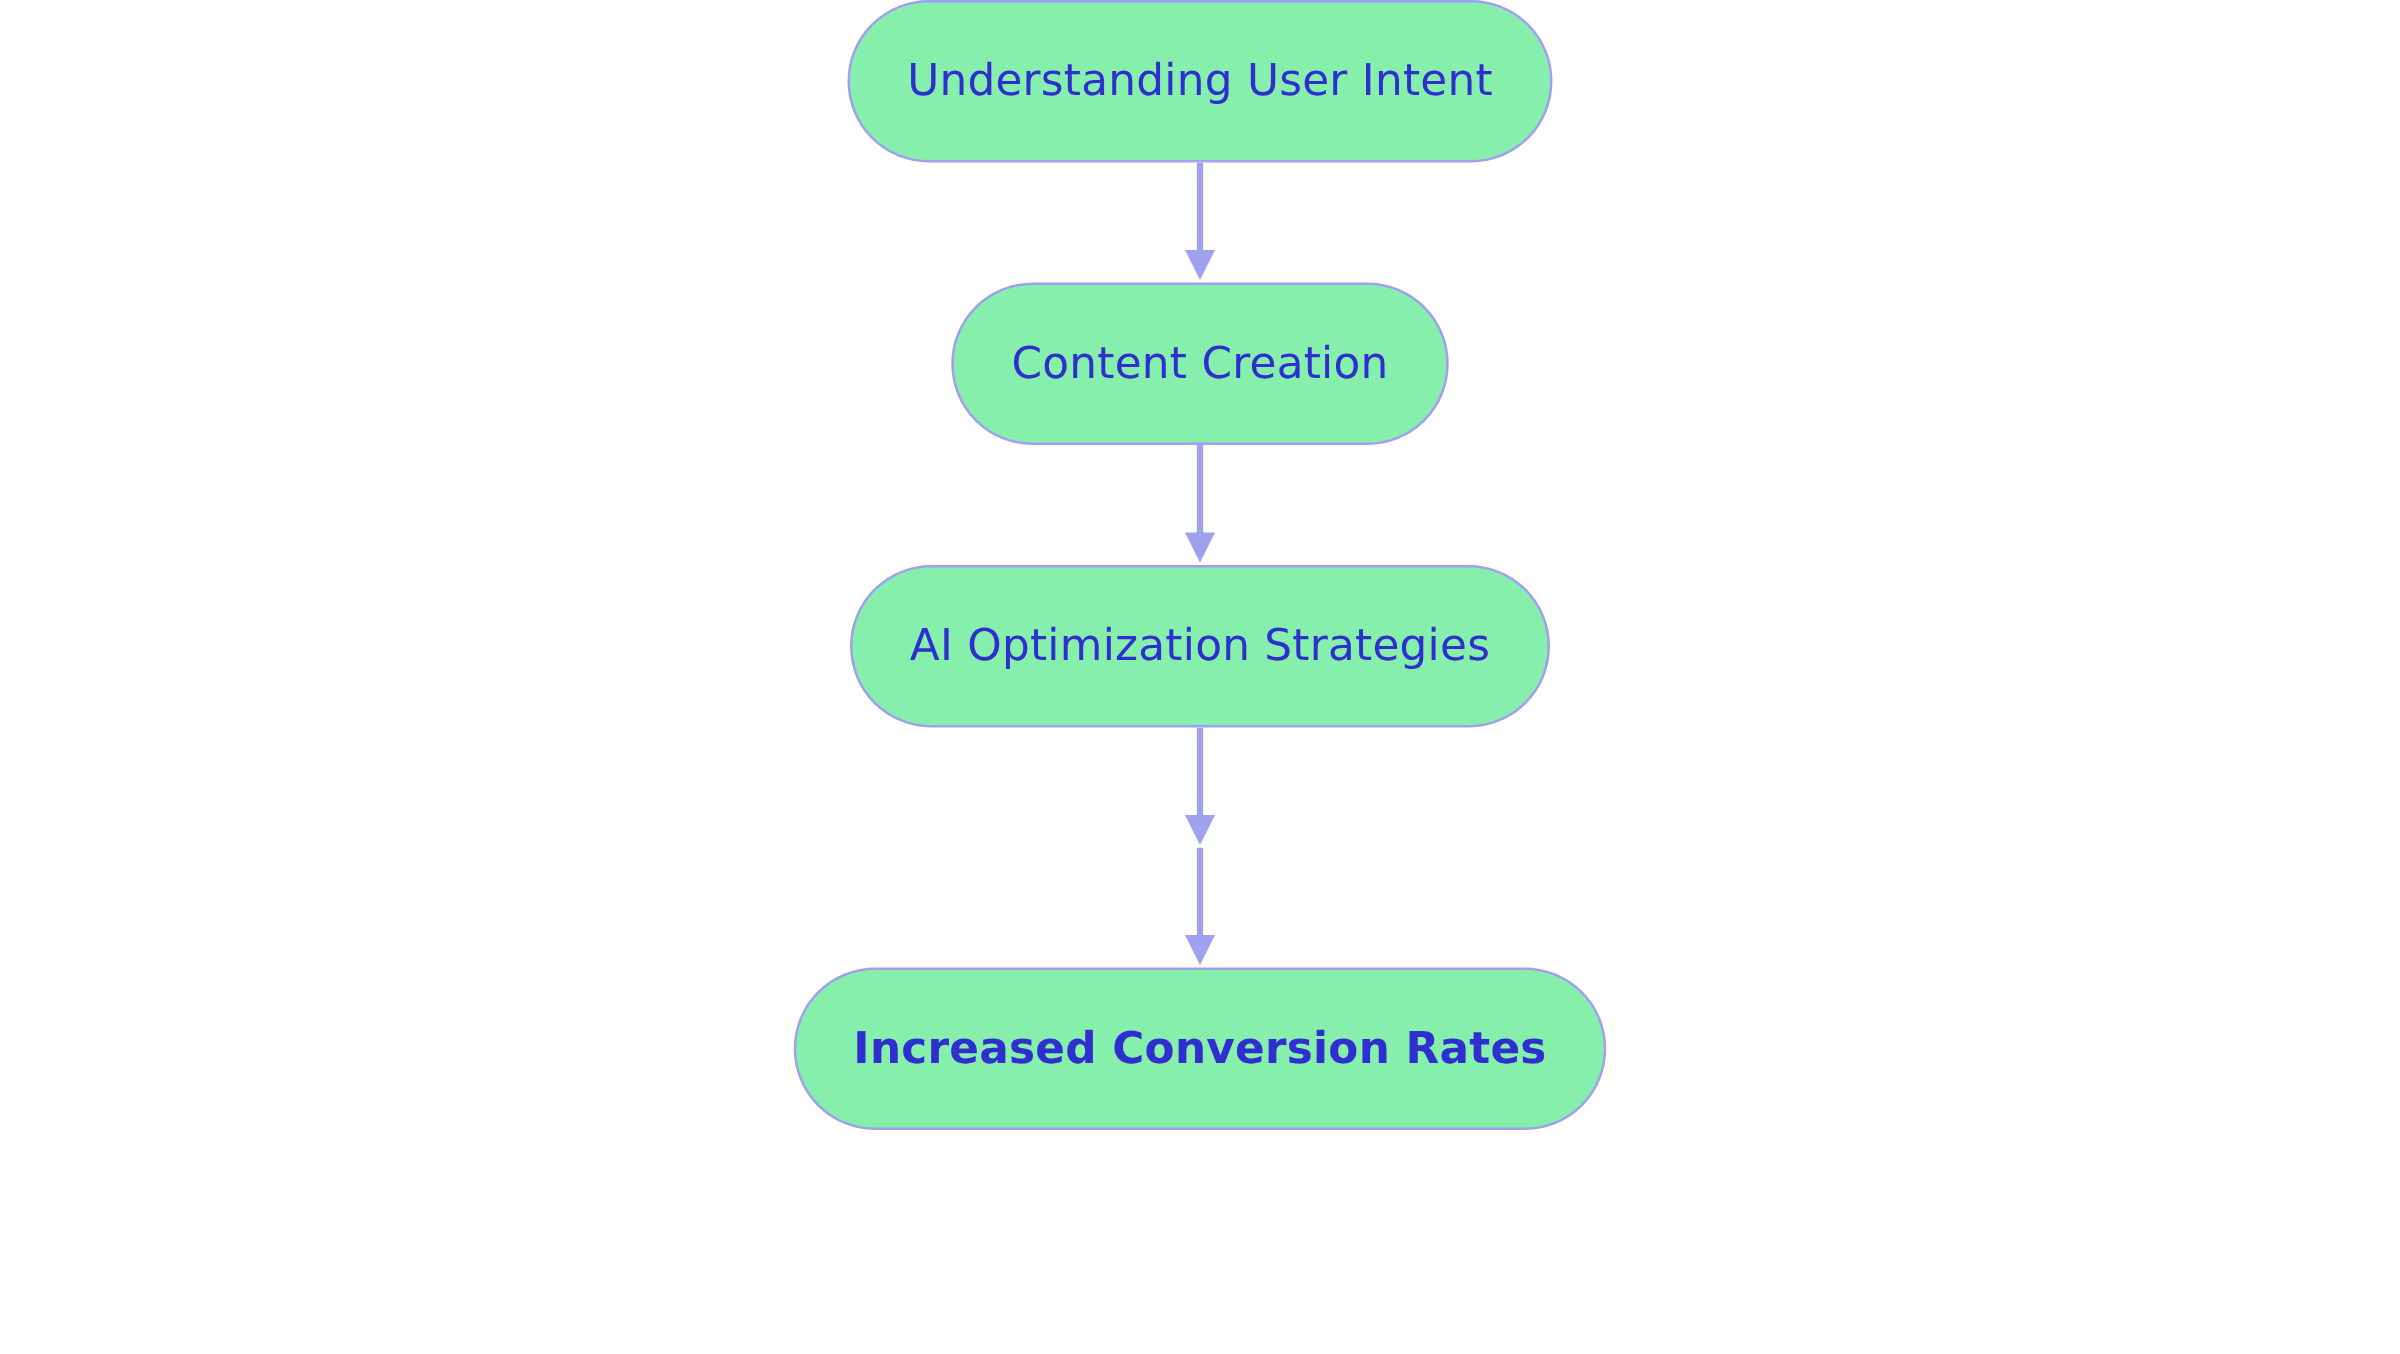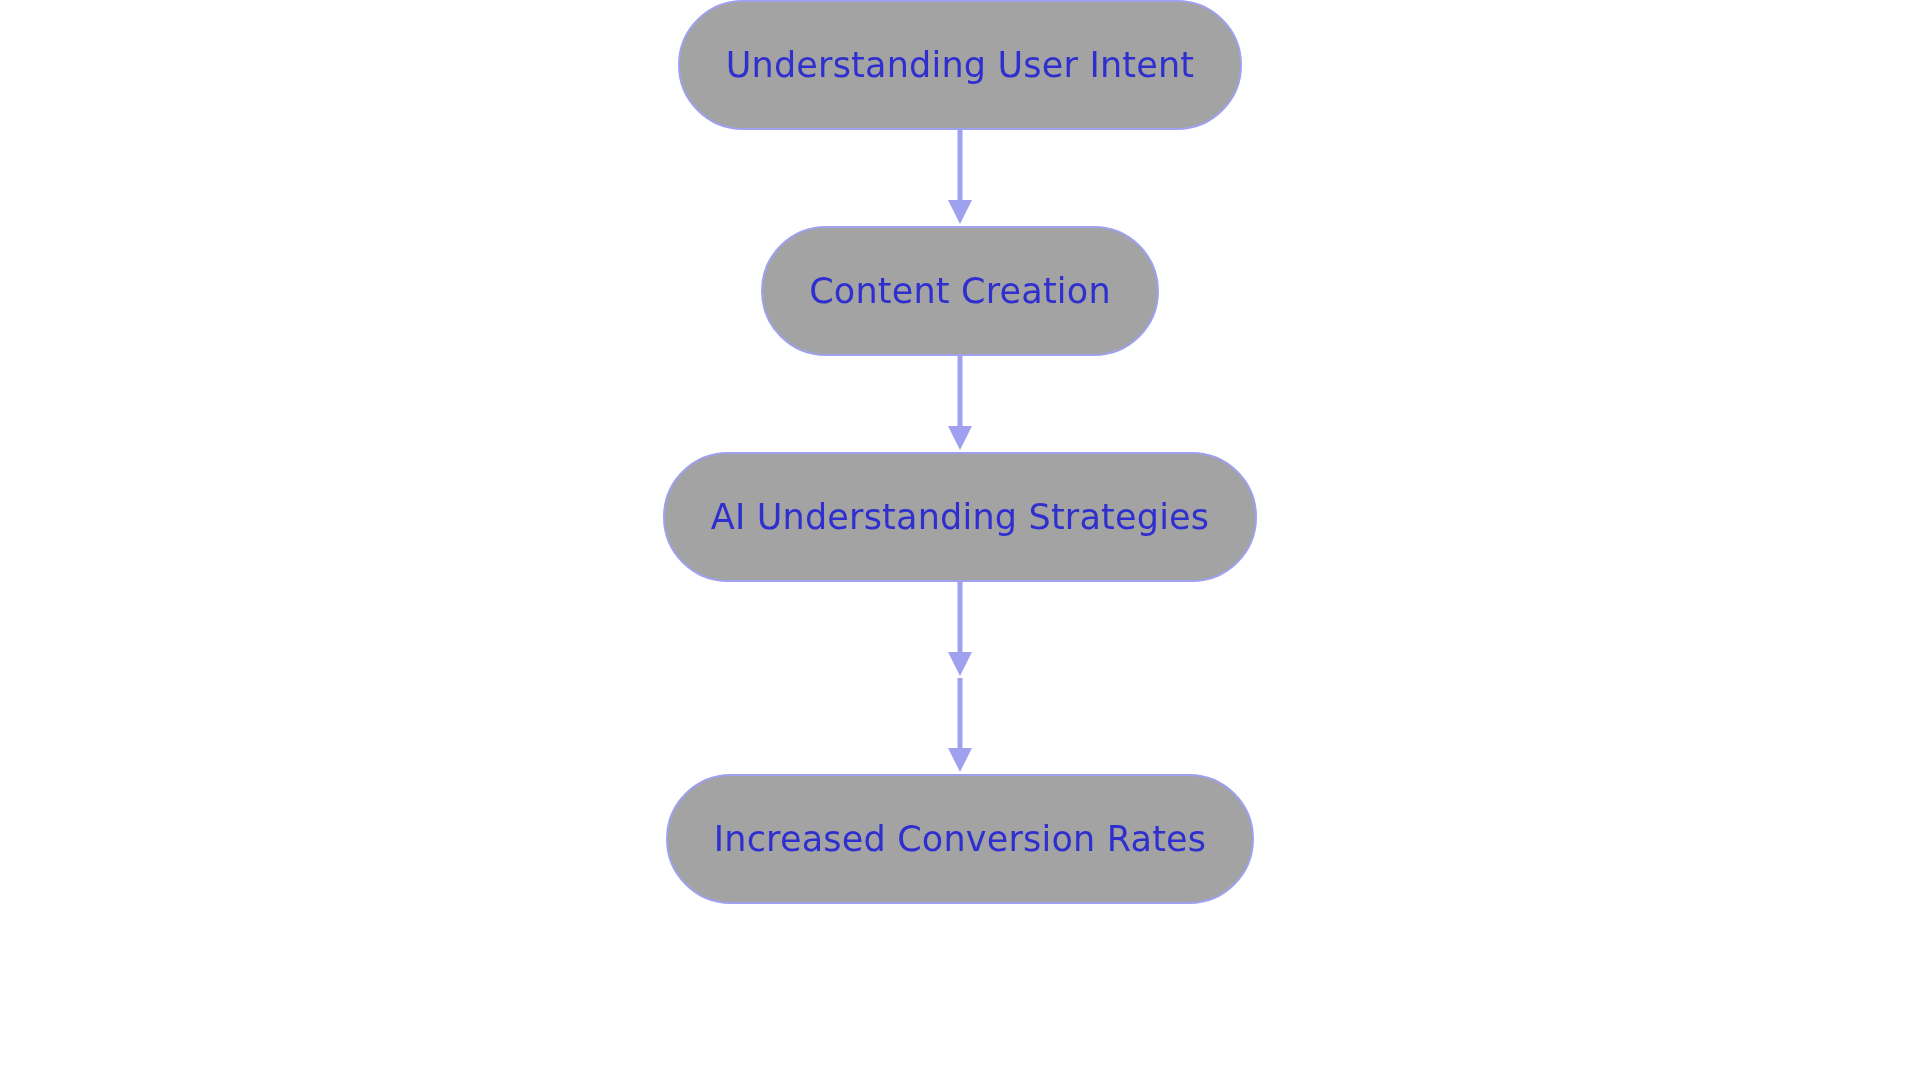--- a/index.html
+++ b/index.html
@@ -30,21 +30,21 @@
     display: flex;
     flex-direction: column;
     align-items: center;
     justify-content: flex-start;
   }
 
   .node {
     box-sizing: border-box;
     height: 130px;
     border-radius: 65px;
-    background: #a3a3a3;
+    background: #86efac;
     border: 2px solid #9fa0ee;
     display: flex;
     align-items: center;
     justify-content: center;
     padding: 0 46px;
     position: relative;
     z-index: 2;
   }
 
   .node-label {
@@ -65,21 +65,21 @@
   }
   .connector svg {
     display: block;
   }
 
   
   .node-w0 { min-width: 466px; }
   .node-w1 { min-width: 338px; justify-content: center; }
   .node-w2 { min-width: 462px; }
   .node-w3 { min-width: 530px; }
-  .node-w4 { min-width: 490px; }
+  .node-w4 { min-width: 490px; font-weight: bold; }
 </style>
 </head>
 <body>
 
 <div id="flowchart">
   <div class="flow-stack">
 
     <div class="node node-w0">
       <span class="node-label">Understanding User Intent</span>
     </div>
@@ -96,21 +96,21 @@
     </div>
 
     <div class="connector">
       <svg width="40" height="96" viewBox="0 0 40 96" xmlns="http://www.w3.org/2000/svg">
         <line x1="20" y1="0" x2="20" y2="76" stroke="#9fa0ee" stroke-width="5"></line>
         <polygon points="20,94 8,70 32,70" fill="#9fa0ee"></polygon>
       </svg>
     </div>
 
     <div class="node node-w2">
-      <span class="node-label">AI Understanding Strategies</span>
+      <span class="node-label">AI Optimization Strategies</span>
     </div>
 
     <div class="connector">
       <svg width="40" height="96" viewBox="0 0 40 96" xmlns="http://www.w3.org/2000/svg">
         <line x1="20" y1="0" x2="20" y2="76" stroke="#9fa0ee" stroke-width="5"></line>
         <polygon points="20,94 8,70 32,70" fill="#9fa0ee"></polygon>
       </svg>
     </div>
 
 

